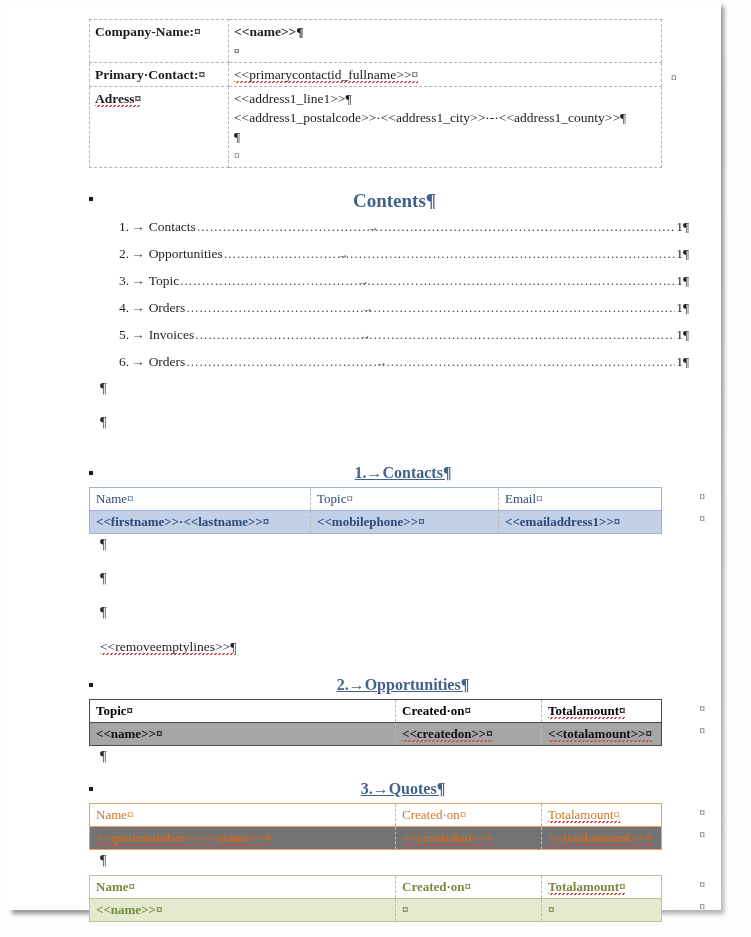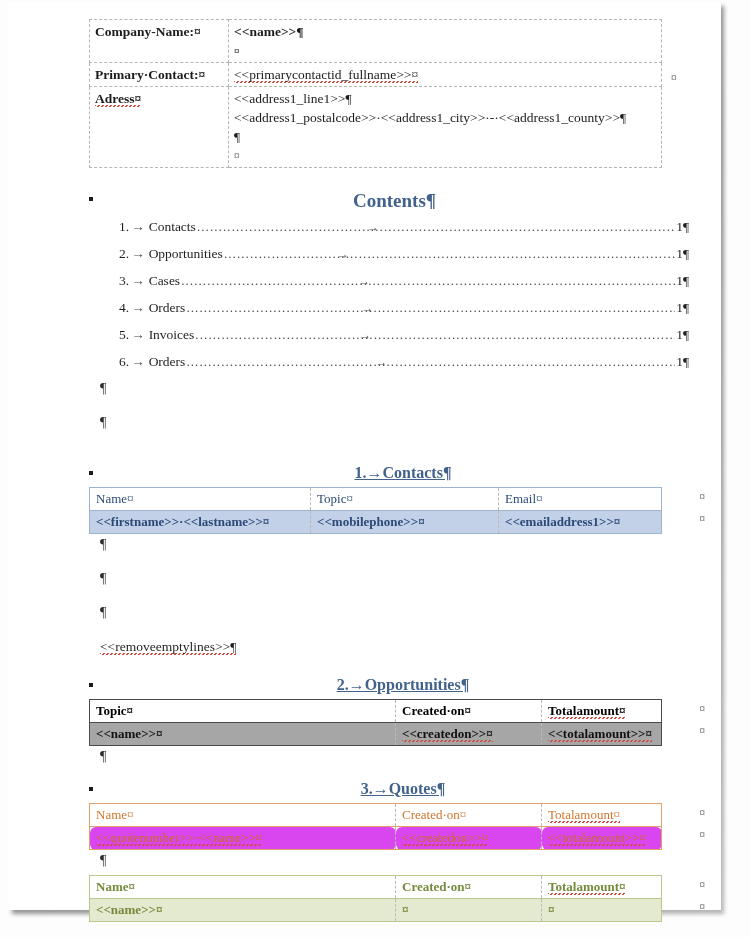--- a/index.html
+++ b/index.html
@@ -216,24 +216,23 @@
   }
 
   
   .t-quotes { border: 1px solid #e8a06a; }
   .t-quotes .hdr td {
     background: #ffffff;
     color: #d0762c;
     border-bottom: 1px solid #e8a06a;
   }
   .t-quotes .row td {
-    background: #d946ef;
+    background: #737373;
     color: #c96a22;
-    font-weight: normal;
-    border-radius: 6px;
+    font-weight: bold;
   }
 
   
   .t-orders { border: 1px solid #b9c98d; }
   .t-orders .hdr td {
     background: #ffffff;
     color: #76893c;
     font-weight: bold;
     border-bottom: 1px solid #b9c98d;
   }
@@ -305,21 +304,21 @@
           <span class="toc-arrow">→</span>
           <span class="toc-label">Opportunities</span>
           <span class="toc-leader">
               <span class="toc-mid-arrow" style="left:113px;">→</span>
             </span>
           <span class="toc-page">1¶</span>
         </div>
         <div class="toc-item">
           <span class="toc-num">3.</span>
           <span class="toc-arrow">→</span>
-          <span class="toc-label">Cases</span>
+          <span class="toc-label">Topic</span>
           <span class="toc-leader">
               <span class="toc-mid-arrow" style="left:177px;">→</span>
             </span>
           <span class="toc-page">1¶</span>
         </div>
         <div class="toc-item">
           <span class="toc-num">4.</span>
           <span class="toc-arrow">→</span>
           <span class="toc-label">Orders</span>
           <span class="toc-leader">

